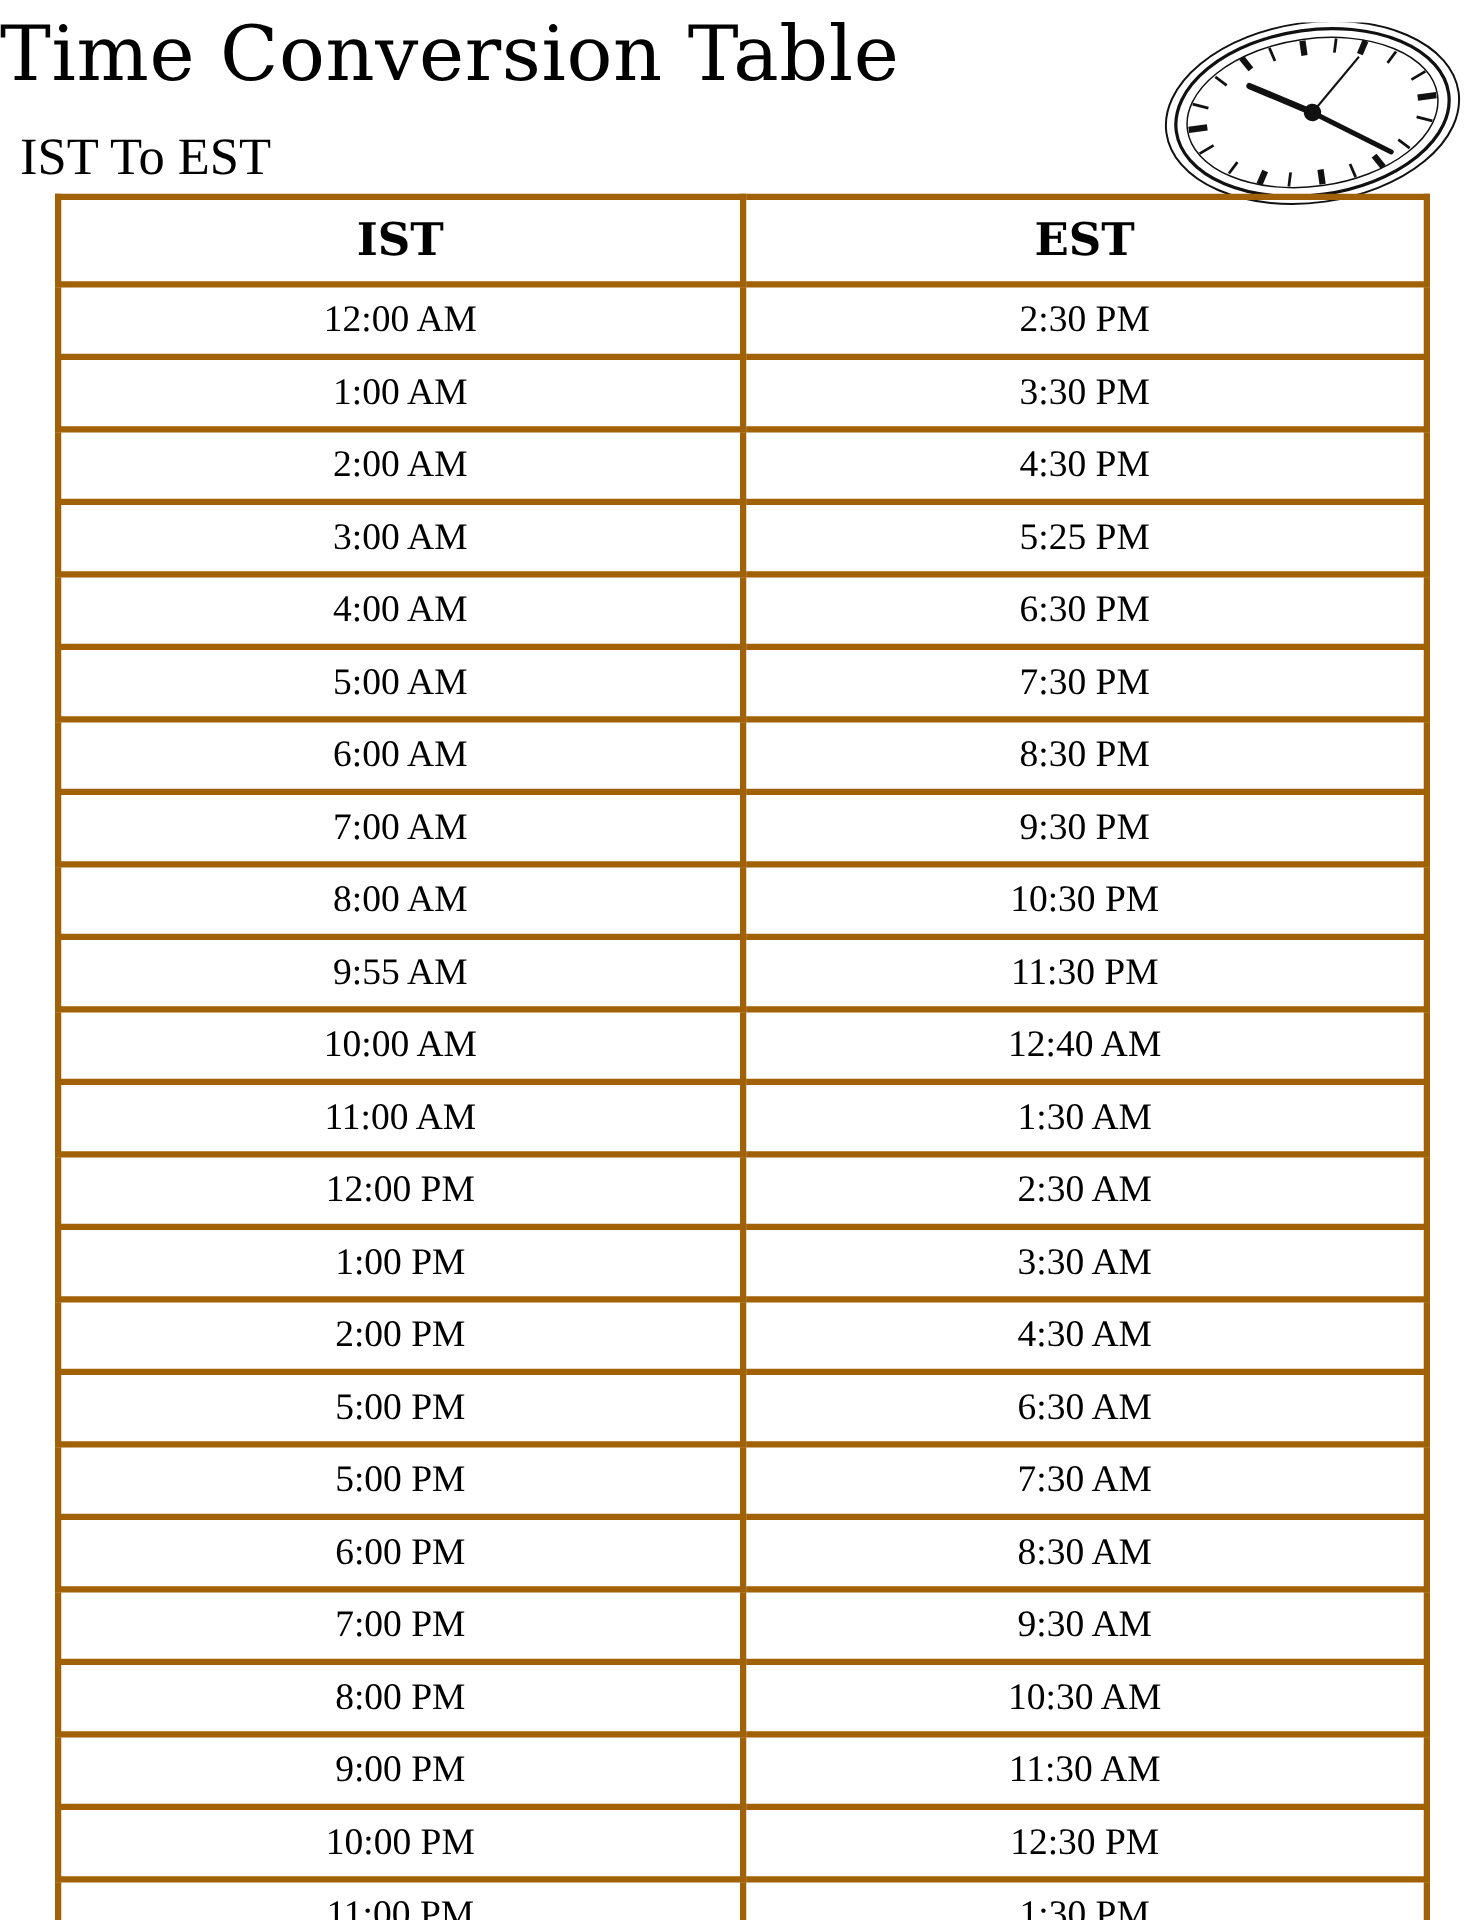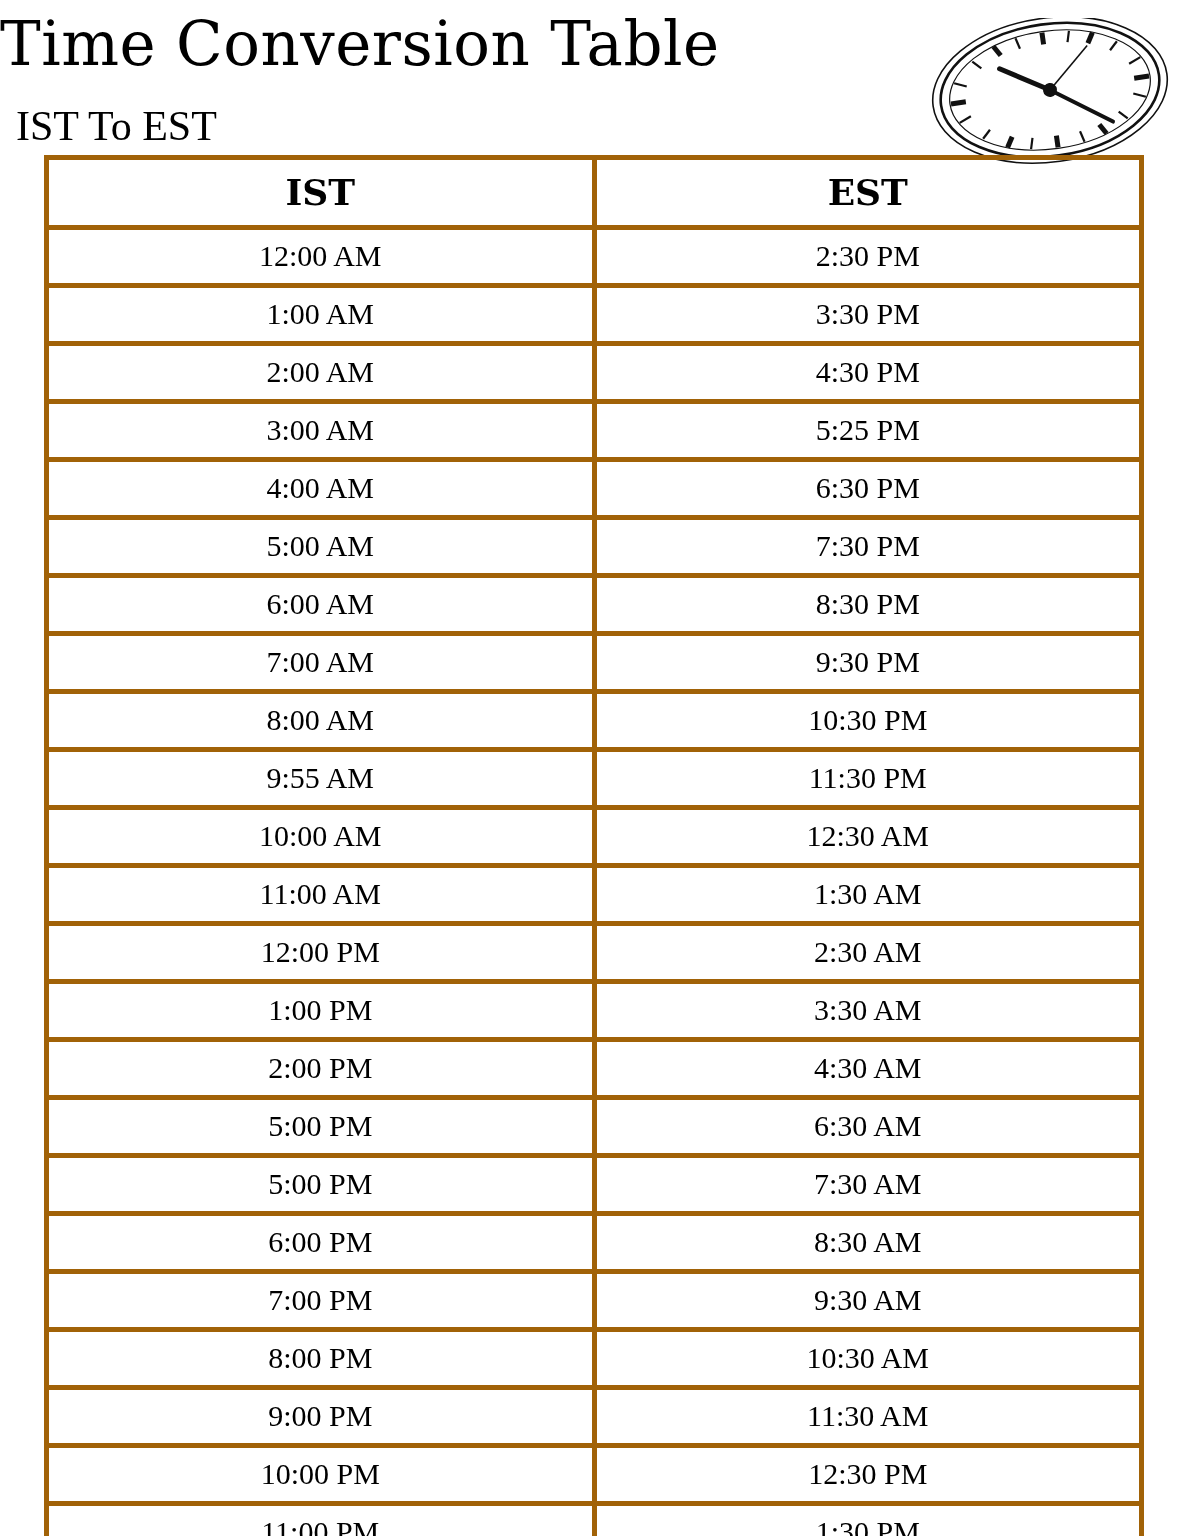--- a/index.html
+++ b/index.html
@@ -188,21 +188,21 @@
         <tr>
           <td>8:00 AM</td>
           <td>10:30 PM</td>
         </tr>
         <tr>
           <td>9:55 AM</td>
           <td>11:30 PM</td>
         </tr>
         <tr>
           <td>10:00 AM</td>
-          <td>12:30 AM</td>
+          <td>12:40 AM</td>
         </tr>
         <tr>
           <td>11:00 AM</td>
           <td>1:30 AM</td>
         </tr>
         <tr>
           <td>12:00 PM</td>
           <td>2:30 AM</td>
         </tr>
         <tr>

